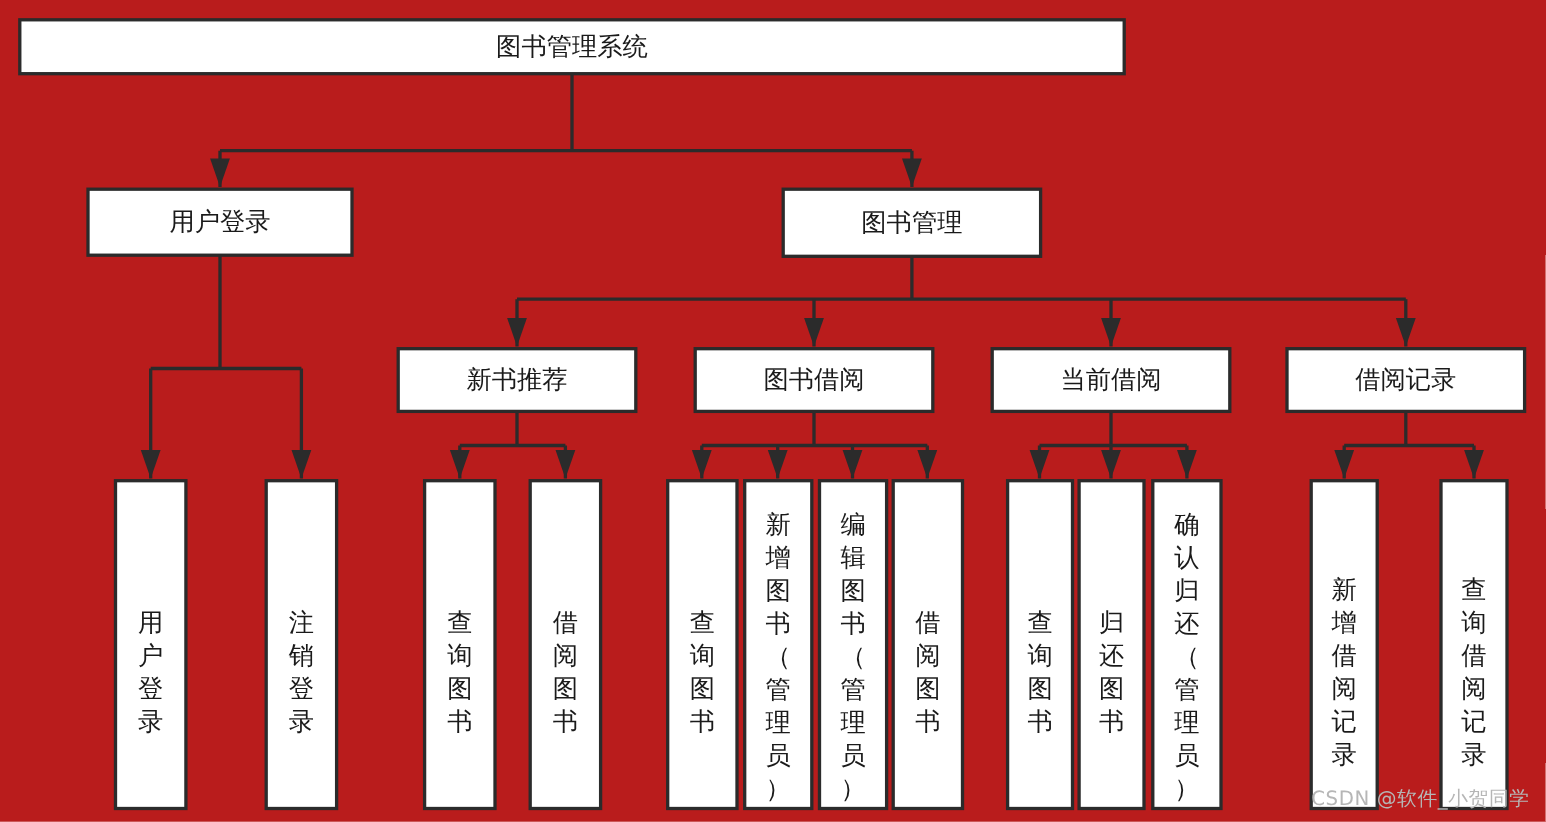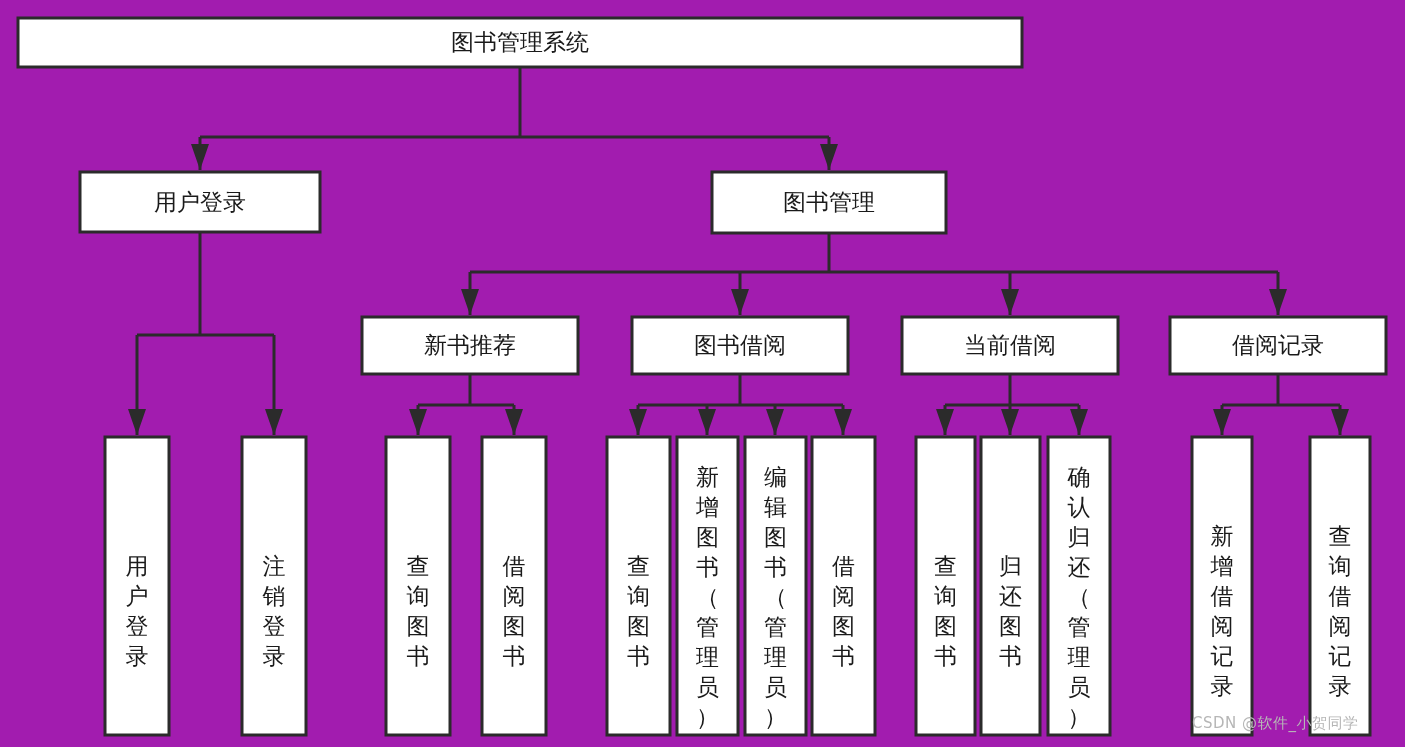--- a/index.html
+++ b/index.html
@@ -1,38 +1,38 @@
 <!DOCTYPE html>
 <html><head>
 <meta charset="utf-8">
 <style>
   html,body{margin:0;padding:0;background:#ffffff;}
   body{
     font-family:"DejaVu Sans","Liberation Sans",sans-serif;
     width:1405px;height:747px;overflow:hidden;
   }
-  #diagram-root{position:relative;width:1405px;height:747px;background:#a21caf;}
+  #diagram-root{position:relative;width:1405px;height:747px;background:#b91c1c;}
   svg#tree{position:absolute;left:0;top:0;width:1405px;height:747px;display:block;}
   .node-box{fill:#ffffff;stroke:#2b2b2b;stroke-width:3;}
   .conn{stroke:#2b2b2b;stroke-width:3;fill:none;stroke-linecap:butt;}
   .arrow-head{fill:#2b2b2b;stroke:none;}
   .node-label{
     font-family:"DejaVu Sans","Liberation Sans",sans-serif;
     font-size:23px;fill:#1a1a1a;text-anchor:middle;
     dominant-baseline:middle;
   }
   .vlabel-char{
     font-family:"DejaVu Sans","Liberation Sans",sans-serif;
     font-size:23px;fill:#1a1a1a;text-anchor:middle;
     dominant-baseline:middle;
   }
   .watermark{
     position:absolute;
     font-family:"DejaVu Sans","Liberation Sans",sans-serif;
-    font-size:15px;color:#b6b6b6;white-space:nowrap;
+    font-size:18px;color:#b6b6b6;white-space:nowrap;
     letter-spacing:0.5px;
     left:1192px;top:714px;
   }
 </style>
 </head>
 <body>
 
 <div id="diagram-root">
   <svg id="tree" viewBox="0 0 1405 747">
     <g id="connector-layer">

